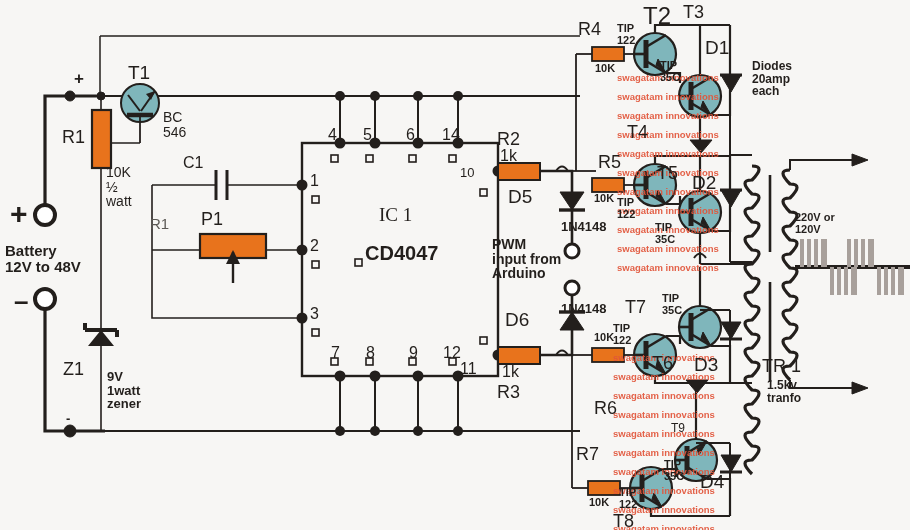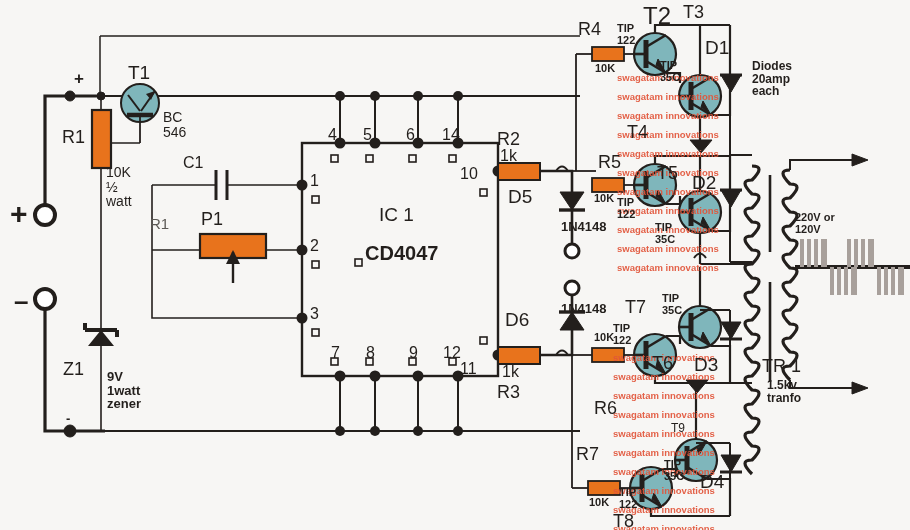--- a/index.html
+++ b/index.html
@@ -318,20 +318,22 @@
 swagatam innovations
 swagatam innovations
 swagatam innovations
 swagatam innovations
 swagatam innovations
 swagatam innovations
 swagatam innovations</div>
 
 <div class="lbl b" style="left:10px;top:198px;font-size:30px;">+</div>
 <div class="lbl b" style="left:14px;top:288px;font-size:26px;">–</div>
+<div class="lbl b" style="left:5px;top:243px;font-size:15px;">Battery
+12V to 48V</div>
 <div class="lbl b" style="left:74px;top:70px;font-size:17px;">+</div>
 <div class="lbl b" style="left:66px;top:412px;font-size:13px;">-</div>
 
 <div class="lbl" style="left:62px;top:128px;font-size:18px;">R1</div>
 <div class="lbl" style="left:106px;top:165px;font-size:14px;">10K
 ½
 watt</div>
 
 <div class="lbl" style="left:128px;top:63px;font-size:19px;">T1</div>
 <div class="lbl" style="left:163px;top:110px;font-size:14px;">BC
@@ -339,41 +341,44 @@
 
 <div class="lbl" style="left:63px;top:360px;font-size:18px;">Z1</div>
 <div class="lbl b" style="left:107px;top:370px;font-size:13px;">9V
 1watt
 zener</div>
 
 <div class="lbl" style="left:183px;top:155px;font-size:16px;">C1</div>
 <div class="lbl" style="left:201px;top:210px;font-size:18px;">P1</div>
 <div class="lbl" style="left:150px;top:216px;font-size:15px;color:#5c5955;">R1</div>
 
-<div class="lbl" style="left:379px;top:205px;font-size:19px;">IC 1</div>
+<div class="lbl" style="left:379px;top:205px;font-size:19px;font-family:Liberation Serif, serif;">IC 1</div>
 <div class="lbl b" style="left:365px;top:243px;font-size:20px;">CD4047</div>
 
 <div class="lbl" style="left:328px;top:127px;font-size:16px;">4</div>
 <div class="lbl" style="left:363px;top:127px;font-size:16px;">5</div>
 <div class="lbl" style="left:406px;top:127px;font-size:16px;">6</div>
 <div class="lbl" style="left:442px;top:127px;font-size:16px;">14</div>
 <div class="lbl" style="left:331px;top:345px;font-size:16px;">7</div>
 <div class="lbl" style="left:366px;top:345px;font-size:16px;">8</div>
 <div class="lbl" style="left:409px;top:345px;font-size:16px;">9</div>
 <div class="lbl" style="left:443px;top:345px;font-size:16px;">12</div>
 <div class="lbl" style="left:310px;top:173px;font-size:16px;">1</div>
 <div class="lbl" style="left:310px;top:238px;font-size:16px;">2</div>
 <div class="lbl" style="left:310px;top:306px;font-size:16px;">3</div>
-<div class="lbl" style="left:460px;top:166px;font-size:16px;">10</div>
+<div class="lbl" style="left:460px;top:166px;font-size:13px;">10</div>
 <div class="lbl" style="left:460px;top:314px;font-size:16px;margin-top:47px;">11</div>
 
 <div class="lbl" style="left:497px;top:130px;font-size:18px;">R2</div>
 <div class="lbl" style="left:500px;top:148px;font-size:16px;">1k</div>
 <div class="lbl" style="left:508px;top:187px;font-size:19px;text-align:right;">D5</div>
 <div class="lbl b" style="left:561px;top:220px;font-size:13px;">1N4148</div>
+<div class="lbl b" style="left:492px;top:237px;font-size:14px;">PWM
+input from
+Arduino</div>
 <div class="lbl" style="left:505px;top:310px;font-size:19px;">D6</div>
 <div class="lbl b" style="left:561px;top:302px;font-size:13px;">1N4148</div>
 <div class="lbl" style="left:502px;top:364px;font-size:16px;">1k</div>
 <div class="lbl" style="left:497px;top:383px;font-size:18px;">R3</div>
 
 <div class="lbl" style="left:578px;top:20px;font-size:18px;">R4</div>
 <div class="lbl b" style="left:595px;top:63px;font-size:11px;">10K</div>
 <div class="lbl" style="left:598px;top:153px;font-size:18px;">R5</div>
 <div class="lbl b" style="left:594px;top:193px;font-size:11px;">10K</div>
 <div class="lbl" style="left:594px;top:366px;font-size:18px;margin-top:33px;">R6</div>

